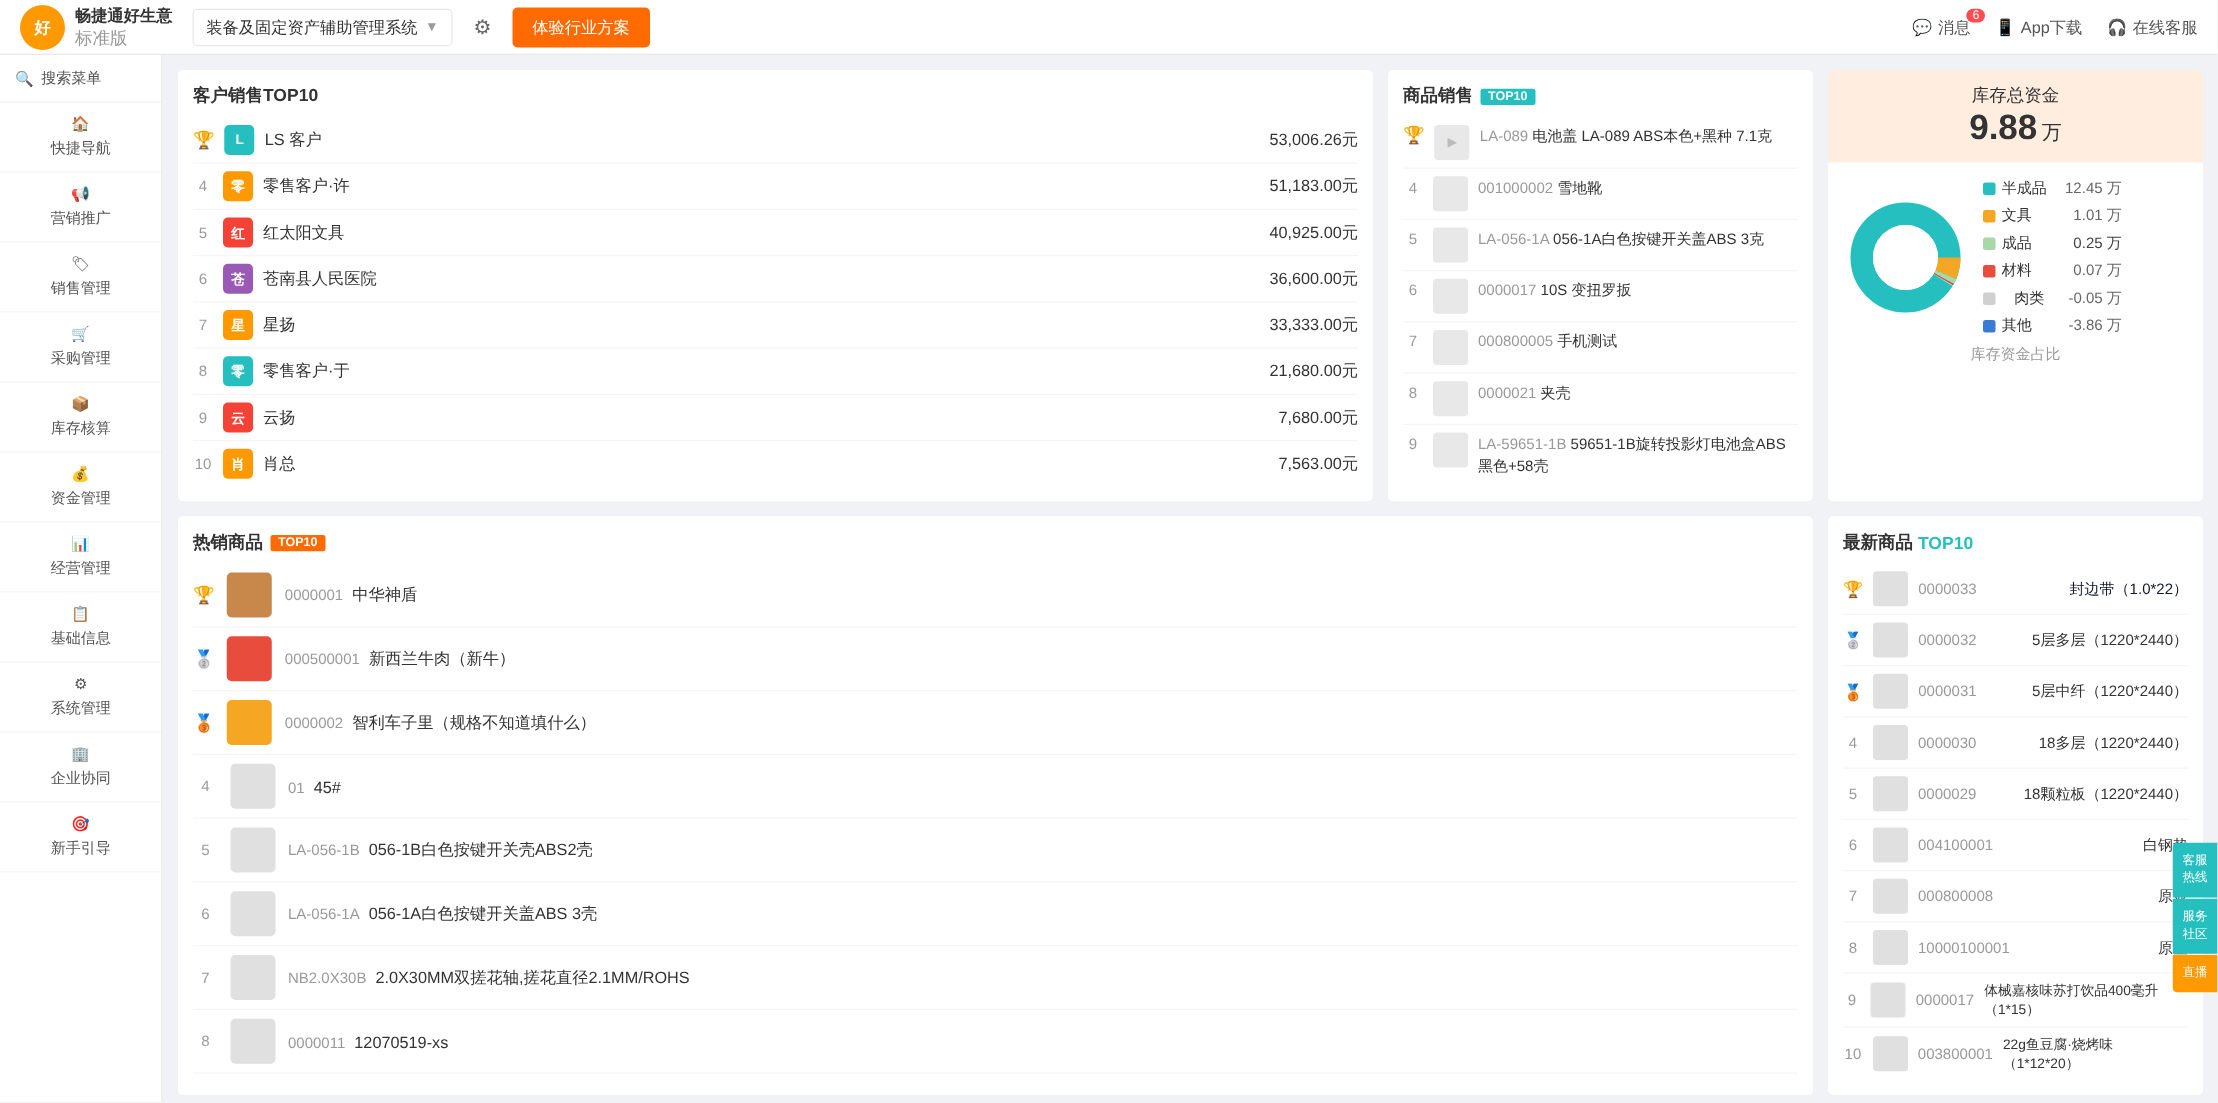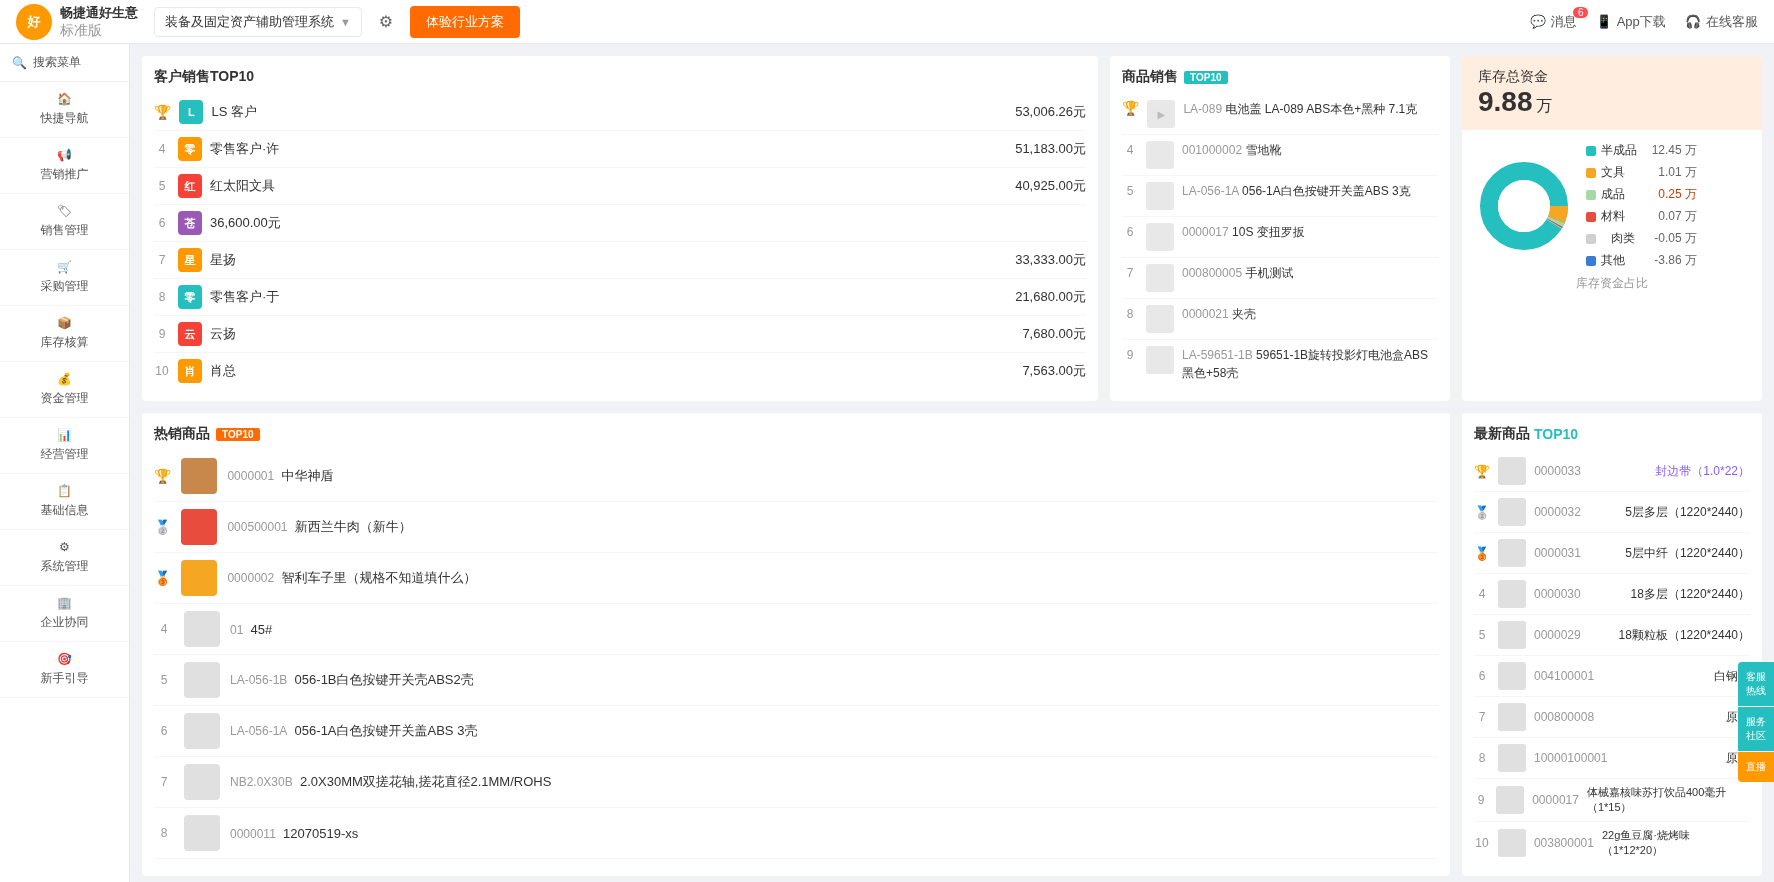--- a/index.html
+++ b/index.html
@@ -124,20 +124,21 @@
             <div style="display:flex;align-items:center;padding:6px 0;border-bottom:1px solid #f5f5f5;gap:8px;">
               <span style="width:16px;text-align:center;font-size:12px;color:#999;">5</span>
               <div style="width:24px;height:24px;border-radius:4px;background:#f44336;display:flex;align-items:center;justify-content:center;color:#fff;font-size:11px;font-weight:bold;flex-shrink:0;">红</div>
               <span style="flex:1;font-size:13px;color:#333;">红太阳文具</span>
               <span style="font-size:13px;color:#333;font-weight:500;">40,925.00元</span>
             </div>
 
             <div style="display:flex;align-items:center;padding:6px 0;border-bottom:1px solid #f5f5f5;gap:8px;">
               <span style="width:16px;text-align:center;font-size:12px;color:#999;">6</span>
               <div style="width:24px;height:24px;border-radius:4px;background:#9b59b6;display:flex;align-items:center;justify-content:center;color:#fff;font-size:11px;font-weight:bold;flex-shrink:0;">苍</div>
+              <span style="flex:1;font-size:13px;color:#333;">苍南县人民医院</span>
               <span style="font-size:13px;color:#333;font-weight:500;">36,600.00元</span>
             </div>
 
             <div style="display:flex;align-items:center;padding:6px 0;border-bottom:1px solid #f5f5f5;gap:8px;">
               <span style="width:16px;text-align:center;font-size:12px;color:#999;">7</span>
               <div style="width:24px;height:24px;border-radius:4px;background:#f90;display:flex;align-items:center;justify-content:center;color:#fff;font-size:11px;font-weight:bold;flex-shrink:0;">星</div>
               <span style="flex:1;font-size:13px;color:#333;">星扬</span>
               <span style="font-size:13px;color:#333;font-weight:500;">33,333.00元</span>
             </div>
 
@@ -230,21 +231,21 @@
               <div style="width:28px;height:28px;background:#e8e8e8;border-radius:3px;flex-shrink:0;"></div>
               <div style="flex:1;font-size:12px;color:#333;line-height:1.5;">
                 <span style="color:#999;">LA-59651-1B</span>
                 <span>59651-1B旋转投影灯电池盒ABS黑色+58壳</span>
               </div>
             </div>
           </div>
         </div>
 
         <div style="width:300px;flex-shrink:0;background:#fff;border-radius:4px;overflow:hidden;">
-          <div style="background:#ffeee0;padding:12px 16px;">
+          <div style="background:#ffeee0;padding:12px 16px;text-align:center;">
             <div style="font-size:14px;color:#333;">库存总资金</div>
             <div style="font-size:28px;font-weight:bold;color:#333;display:inline;">9.88</div>
             <span style="font-size:16px;color:#333;">万</span>
           </div>
           <div style="padding:12px;">
             <div style="display:flex;align-items:center;gap:12px;">
 
               <svg width="100" height="100" viewBox="0 0 100 100">
 
                 <circle cx="50" cy="50" r="35" fill="none" stroke="#26bfbf" stroke-width="18"></circle>
@@ -264,21 +265,21 @@
                   <span style="color:#666;min-width:55px;text-align:right;">12.45 万</span>
                 </div>
                 <div style="display:flex;align-items:center;gap:5px;">
                   <div style="width:10px;height:10px;background:#f5a623;border-radius:2px;flex-shrink:0;"></div>
                   <span style="flex:1;color:#333;">文具</span>
                   <span style="color:#666;min-width:55px;text-align:right;">1.01 万</span>
                 </div>
                 <div style="display:flex;align-items:center;gap:5px;">
                   <div style="width:10px;height:10px;background:#a8d8a8;border-radius:2px;flex-shrink:0;"></div>
                   <span style="flex:1;color:#333;">成品</span>
-                  <span style="color:#c2410c;min-width:55px;text-align:right;">0.25 万</span>
+                  <span style="color:#404040;min-width:55px;text-align:right;">0.25 万</span>
                 </div>
                 <div style="display:flex;align-items:center;gap:5px;">
                   <div style="width:10px;height:10px;background:#e74c3c;border-radius:2px;flex-shrink:0;"></div>
                   <span style="flex:1;color:#333;">材料</span>
                   <span style="color:#666;min-width:55px;text-align:right;">0.07 万</span>
                 </div>
                 <div style="display:flex;align-items:center;gap:5px;">
                   <div style="width:10px;height:10px;background:#d0d0d0;border-radius:2px;flex-shrink:0;"></div>
                   <span style="flex:1;color:#333;margin-left:10px;">肉类</span>
                   <span style="color:#666;min-width:55px;text-align:right;">-0.05 万</span>
@@ -384,21 +385,21 @@
           <div style="font-size:14px;font-weight:bold;color:#333;margin-bottom:8px;display:flex;align-items:center;gap:4px;">
             <span>最新商品</span>
             <span style="color:#26bfbf;">TOP10</span>
           </div>
           <div>
 
             <div style="display:flex;align-items:center;gap:8px;padding:6px 0;border-bottom:1px solid #f5f5f5;">
               <span style="font-size:13px;color:#f5a623;">🏆</span>
               <div style="width:28px;height:28px;background:#e0e0e0;border-radius:3px;flex-shrink:0;"></div>
               <span style="flex:1;font-size:12px;color:#999;">0000033</span>
-              <span style="font-size:12px;color:#8b5cf6;">封边带（1.0*22）</span>
+              <span style="font-size:12px;color:#0f172a;">封边带（1.0*22）</span>
             </div>
 
             <div style="display:flex;align-items:center;gap:8px;padding:6px 0;border-bottom:1px solid #f5f5f5;">
               <span style="font-size:13px;color:#9b9b9b;">🥈</span>
               <div style="width:28px;height:28px;background:#e0e0e0;border-radius:3px;flex-shrink:0;"></div>
               <span style="flex:1;font-size:12px;color:#999;">0000032</span>
               <span style="font-size:12px;color:#333;">5层多层（1220*2440）</span>
             </div>
 
             <div style="display:flex;align-items:center;gap:8px;padding:6px 0;border-bottom:1px solid #f5f5f5;">
@@ -458,17 +459,17 @@
             </div>
           </div>
         </div>
 
       </div>
 
     </div>
   </div>
 </div>
 
-<div style="position:fixed;right:0;bottom:100px;display:flex;flex-direction:column;gap:1px;z-index:100;">
+<div style="position:fixed;right:0;bottom:88px;display:flex;flex-direction:column;gap:1px;z-index:100;">
   <div style="background:#26bfbf;color:#fff;width:36px;padding:8px 4px;text-align:center;font-size:10px;cursor:pointer;line-height:1.4;border-radius:4px 0 0 0;">客服<br>热线</div>
   <div style="background:#26bfbf;color:#fff;width:36px;padding:8px 4px;text-align:center;font-size:10px;cursor:pointer;line-height:1.4;">服务<br>社区</div>
   <div style="background:#f90;color:#fff;width:36px;padding:8px 4px;text-align:center;font-size:10px;cursor:pointer;line-height:1.4;border-radius:0 0 0 4px;">直播</div>
 </div>
 
 </body></html>

